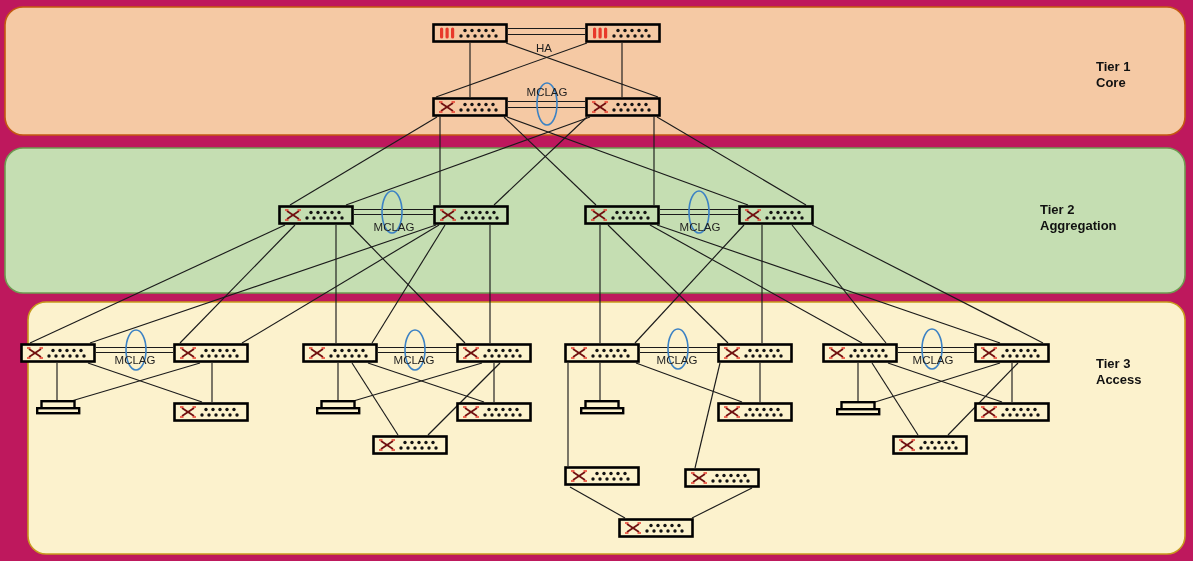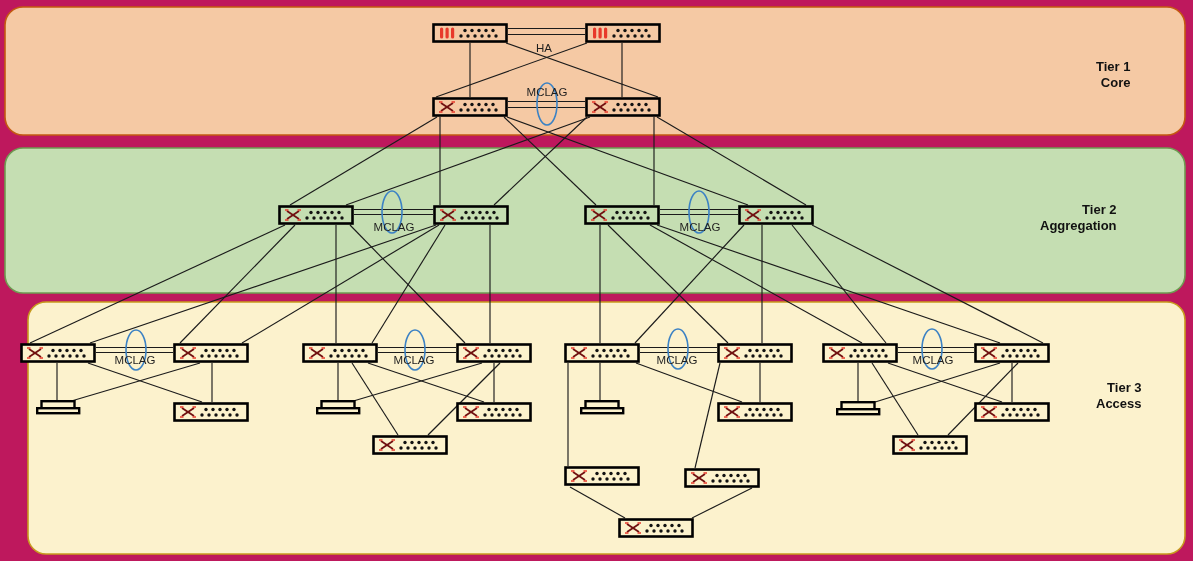--- a/index.html
+++ b/index.html
@@ -12,21 +12,20 @@
     overflow:hidden;
   }
   .stage svg { position:absolute; left:0; top:0; }
   .tier-label {
     position:absolute;
     font-size:13px;
     font-weight:bold;
     color:#111111;
     line-height:16px;
     white-space:nowrap;
-    text-align:right;
   }
 </style>
 </head>
 <body>
 
 <div class="stage">
   <svg id="topology-svg" width="1193" height="561" viewBox="0 0 1193 561">
       <rect x="5" y="7" width="1180" height="128" rx="18" ry="18" fill="#f5c9a4" stroke="#c45911" stroke-width="1.6"></rect>
       <rect x="5" y="148" width="1180" height="145" rx="18" ry="18" fill="#c5deb2" stroke="#6e9b51" stroke-width="1.6"></rect>
       <rect x="28" y="302" width="1157" height="252" rx="18" ry="18" fill="#fcf2cd" stroke="#c79a1e" stroke-width="1.6"></rect>
@@ -725,17 +724,17 @@
     </svg>
 
   <div class="tier-label" id="tier-label-0" style="left: 1096px; top: 59px;">
     <div>Tier 1</div>
     <div>Core</div>
   </div>
   <div class="tier-label" id="tier-label-1" style="left: 1040px; top: 202px;">
     <div>Tier 2</div>
     <div>Aggregation</div>
   </div>
-  <div class="tier-label" id="tier-label-2" style="left: 1096px; top: 380px;">
+  <div class="tier-label" id="tier-label-2" style="left: 1096px; top: 356px;">
     <div>Tier 3</div>
     <div>Access</div>
   </div>
 </div>
 
 </body></html>

